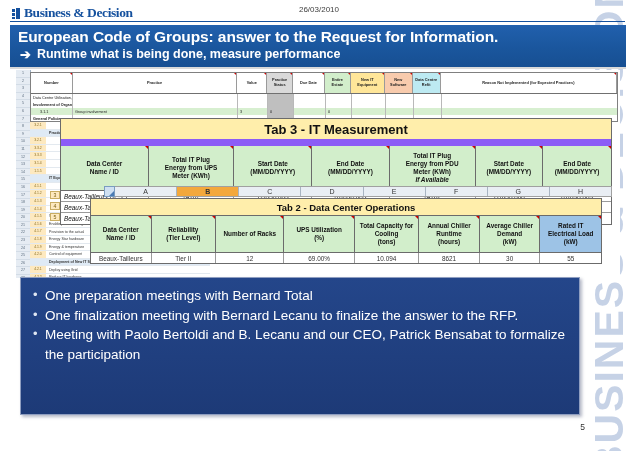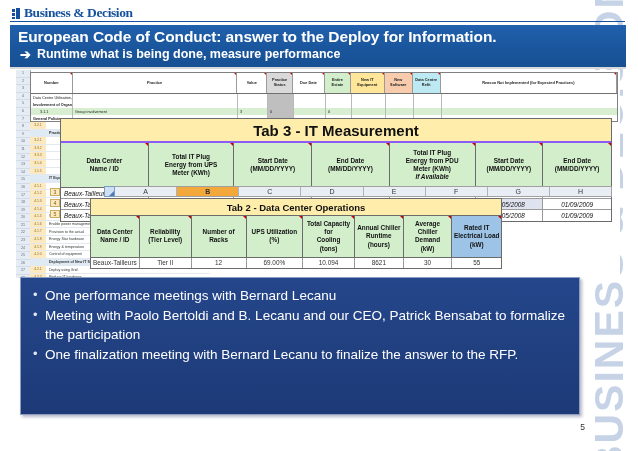--- a/index.html
+++ b/index.html
@@ -132,22 +132,22 @@
   .bg-lower .ltxt{padding-left:3px;white-space:nowrap;overflow:hidden;}
   .sect{background:#dfeaf5;font-weight:bold;}
 
   
   .tab3{
     position:absolute;left:44px;top:48px;width:552px;
     border:1px solid #6b6b6b;box-sizing:border-box;
     background:#fff;z-index:3;
   }
   .tab3 .banner{
-    background:#ffeeab;border-bottom:2px solid #8b5cf6;
-    text-align:center;font-size:15px;font-weight:bold;color:#111;
+    background:#ffeeab;border-bottom:7px solid #8b5cf6;
+    text-align:center;font-size:13px;font-weight:bold;color:#111;
     padding:2.5px 0;
   }
   .tab3 .hdr{display:flex;background:#d2eecb;border-bottom:1px solid #6b6b6b;}
   .tab3 .hdr .c{
     border-right:1px solid #6b6b6b;box-sizing:border-box;
     font-size:6.4px;font-weight:bold;color:#111;text-align:center;
     line-height:8.2px;padding:4px 1px;position:relative;
     display:flex;flex-direction:column;justify-content:center;
     min-height:44px;
   }
@@ -189,21 +189,21 @@
     position:absolute;left:88px;top:116px;width:11px;height:11px;
     background:#cfe0f2;border:1px solid #7a9cc0;box-sizing:border-box;z-index:5;
   }
   .corner-box::after{
     content:"";position:absolute;right:0px;bottom:0px;
     border-bottom:5px solid #4b7cb5;border-left:5px solid transparent;
   }
 
   
   .tab2{
-    position:absolute;left:74px;top:128px;width:412px;
+    position:absolute;left:74px;top:128px;width:512px;
     border:1px solid #6b6b6b;box-sizing:border-box;background:#fff;z-index:4;
   }
   .tab2 .banner{
     background:#ffeeab;border-bottom:1px solid #6b6b6b;
     text-align:center;font-size:9.5px;font-weight:bold;color:#111;
     padding:2.5px 0;
   }
   .tab2 .hdr{display:flex;border-bottom:1px solid #6b6b6b;}
   .tab2 .hdr .c{
     background:#d2eecb;border-right:1px solid #6b6b6b;box-sizing:border-box;
@@ -264,24 +264,25 @@
   <div class="logo">
     <span class="logo-mark">
       <i></i>
         <i></i>
         <i></i>
         <i></i>
     </span>
     <span class="logo-text">Business &amp; Decision</span>
   </div>
 
+  <div class="slide-date">26/03/2010</div>
   <div class="logo-rule"></div>
 
   <div class="title-band">
-    <div class="title-main">European Code of Conduct: answer to the Deploy for Information.</div>
+    <div class="title-main">European Code of Groups: answer to the Request for Information.</div>
     <div class="title-sub">
       <span class="arrow-glyph">➔</span>
       <span>Runtime what is being done, measure performance</span>
     </div>
   </div>
   <div class="band-underline"></div>
 
   <div class="sheet">
 
     <div class="bg-sheet">
@@ -592,21 +593,21 @@
             <div class="c" style="width: 62px;">30</div>
             <div class="c" style="width: 62px;">55</div>
           </div>
         </div>
     </div>
 
   </div>
 
   <div class="content-box">
     <ul class="blist" id="bulletList">
-        <li>One performance meetings with Bernard Lecanu</li>
+        <li>One preparation meetings with Bernard Total</li>
+        <li>One finalization meeting with Bernard Lecanu to finalize the answer to the RFP.</li>
         <li>Meeting with Paolo Bertoldi and B. Lecanu and our CEO, Patrick Bensabat to formalize the participation</li>
-        <li>One finalization meeting with Bernard Lecanu to finalize the answer to the RFP.</li>
       </ul>
   </div>
 
   <div class="page-num">5</div>
 
 </div>
 
 </body></html>

